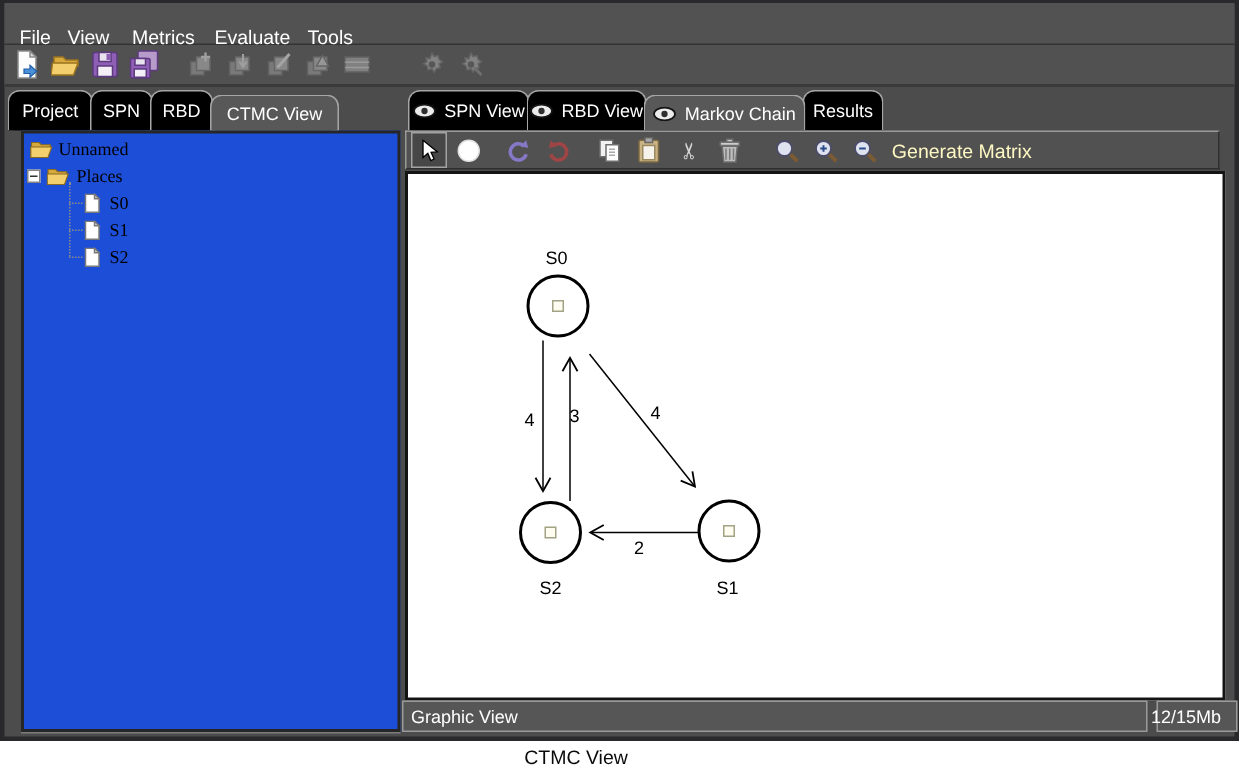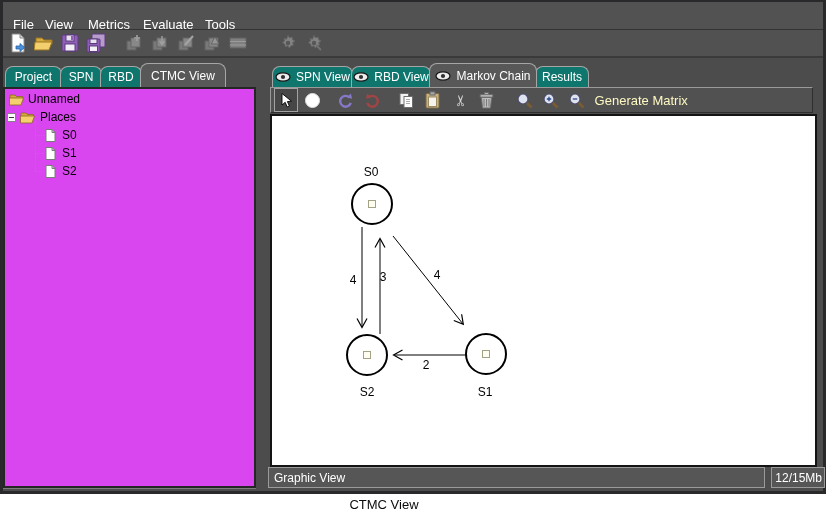--- a/index.html
+++ b/index.html
@@ -9,43 +9,43 @@
   
   .menubar{position:absolute;left:3px;top:2px;width:820px;height:27px;background:#525252;border-bottom:1px solid #333;}
   .menu-item{position:absolute;top:13px;color:#fff;font-size:13px;padding:2px 6px;cursor:default;}
   
   .toolbar{position:absolute;left:3px;top:30px;width:820px;height:26px;background:#515151;border-bottom:2px solid #3a3a3a;display:flex;align-items:center;}
   .tbtn{width:22px;height:22px;display:flex;align-items:center;justify-content:center;margin-left:4px;}
   .tgap{width:12px;}
   .disabled{opacity:.55;}
   
   .tabrow{position:absolute;top:62px;height:25px;display:flex;align-items:flex-end;}
-  .tab{height:21px;background:#0f766e;color:#fff;font-size:12px;border:1px solid #a6a6a6;border-bottom:none;
+  .tab{height:27px;background:#000000;color:#fff;font-size:12px;border:1px solid #a6a6a6;border-bottom:none;
        border-radius:8px 8px 0 0;display:flex;align-items:center;justify-content:center;gap:5px;margin-right:-2px;box-sizing:border-box;}
   .tab.selected{height:24px;background:#585858;z-index:3;position:relative;}
   .eye{width:16px;height:10px;}
   
-  .tree-panel{position:absolute;left:3px;top:87px;width:253px;height:401px;background:#d946ef;border:2px solid #262626;box-sizing:border-box;box-shadow:0 1px 0 #7d7d7d;}
+  .tree-panel{position:absolute;left:14px;top:87px;width:253px;height:401px;background:#1d4ed8;border:2px solid #262626;box-sizing:border-box;box-shadow:0 1px 0 #7d7d7d;font-family:Liberation Serif, serif;}
   .trow{position:absolute;height:18px;display:flex;align-items:center;font-size:12px;color:#000;}
   .expander{width:9px;height:9px;border:1px solid #848484;background:#fff;position:relative;box-sizing:border-box;}
   .expander::after{content:"";position:absolute;left:1px;top:3px;width:5px;height:1px;background:#333;}
   .dotline{position:absolute;border-left:1px dotted #8c8c8c;width:0;}
   .dotstub{position:absolute;border-top:1px dotted #8c8c8c;height:0;}
   
   .draw-toolbar{position:absolute;left:270px;top:87px;width:543px;height:26px;background:#515151;
        border:1px solid;border-color:#9a9a9a #2f2f2f #2f2f2f #9a9a9a;box-sizing:border-box;display:flex;align-items:center;}
   .dbtn{height:22px;display:flex;align-items:center;justify-content:center;}
   .sel-box{width:22px;height:22px;margin-left:3px;background:#474747;border:1px solid #a2a2a2;display:flex;align-items:center;justify-content:center;}
   .circle-tool{width:13px;height:13px;border-radius:50%;background:#fff;border:1px solid #e0e0e0;}
   .gm-label{color:#fef9c3;font-size:13px;margin-left:10px;}
   .canvas{position:absolute;left:270px;top:114px;width:547px;height:353px;background:#fff;border:2px solid #141414;box-sizing:border-box;}
   .statusbar{position:absolute;left:268px;top:467px;width:557px;height:21px;display:flex;gap:6px;}
   .scell{background:#565656;border:1px solid #9a9a9a;color:#fff;font-size:12px;display:flex;align-items:center;padding:0 5px;box-sizing:border-box;}
   .scell.left{flex:1;}
-  .scell.right{width:54px;justify-content:flex-end;padding-right:2px;}
+  .scell.right{width:54px;justify-content:flex-end;padding-right:10px;}
   .caption{position:absolute;left:322px;top:497px;width:124px;text-align:center;font-size:13px;color:#0a0a0a;}
   .cut-glyph{display:inline-block;transform:rotate(-90deg);color:#d6d6d6;font-size:15px;line-height:1;}
 </style>
 </head>
 <body>
 
 <div class="app">
 
   <div class="menubar">
     <span class="menu-item" style="left:4px">File</span>

